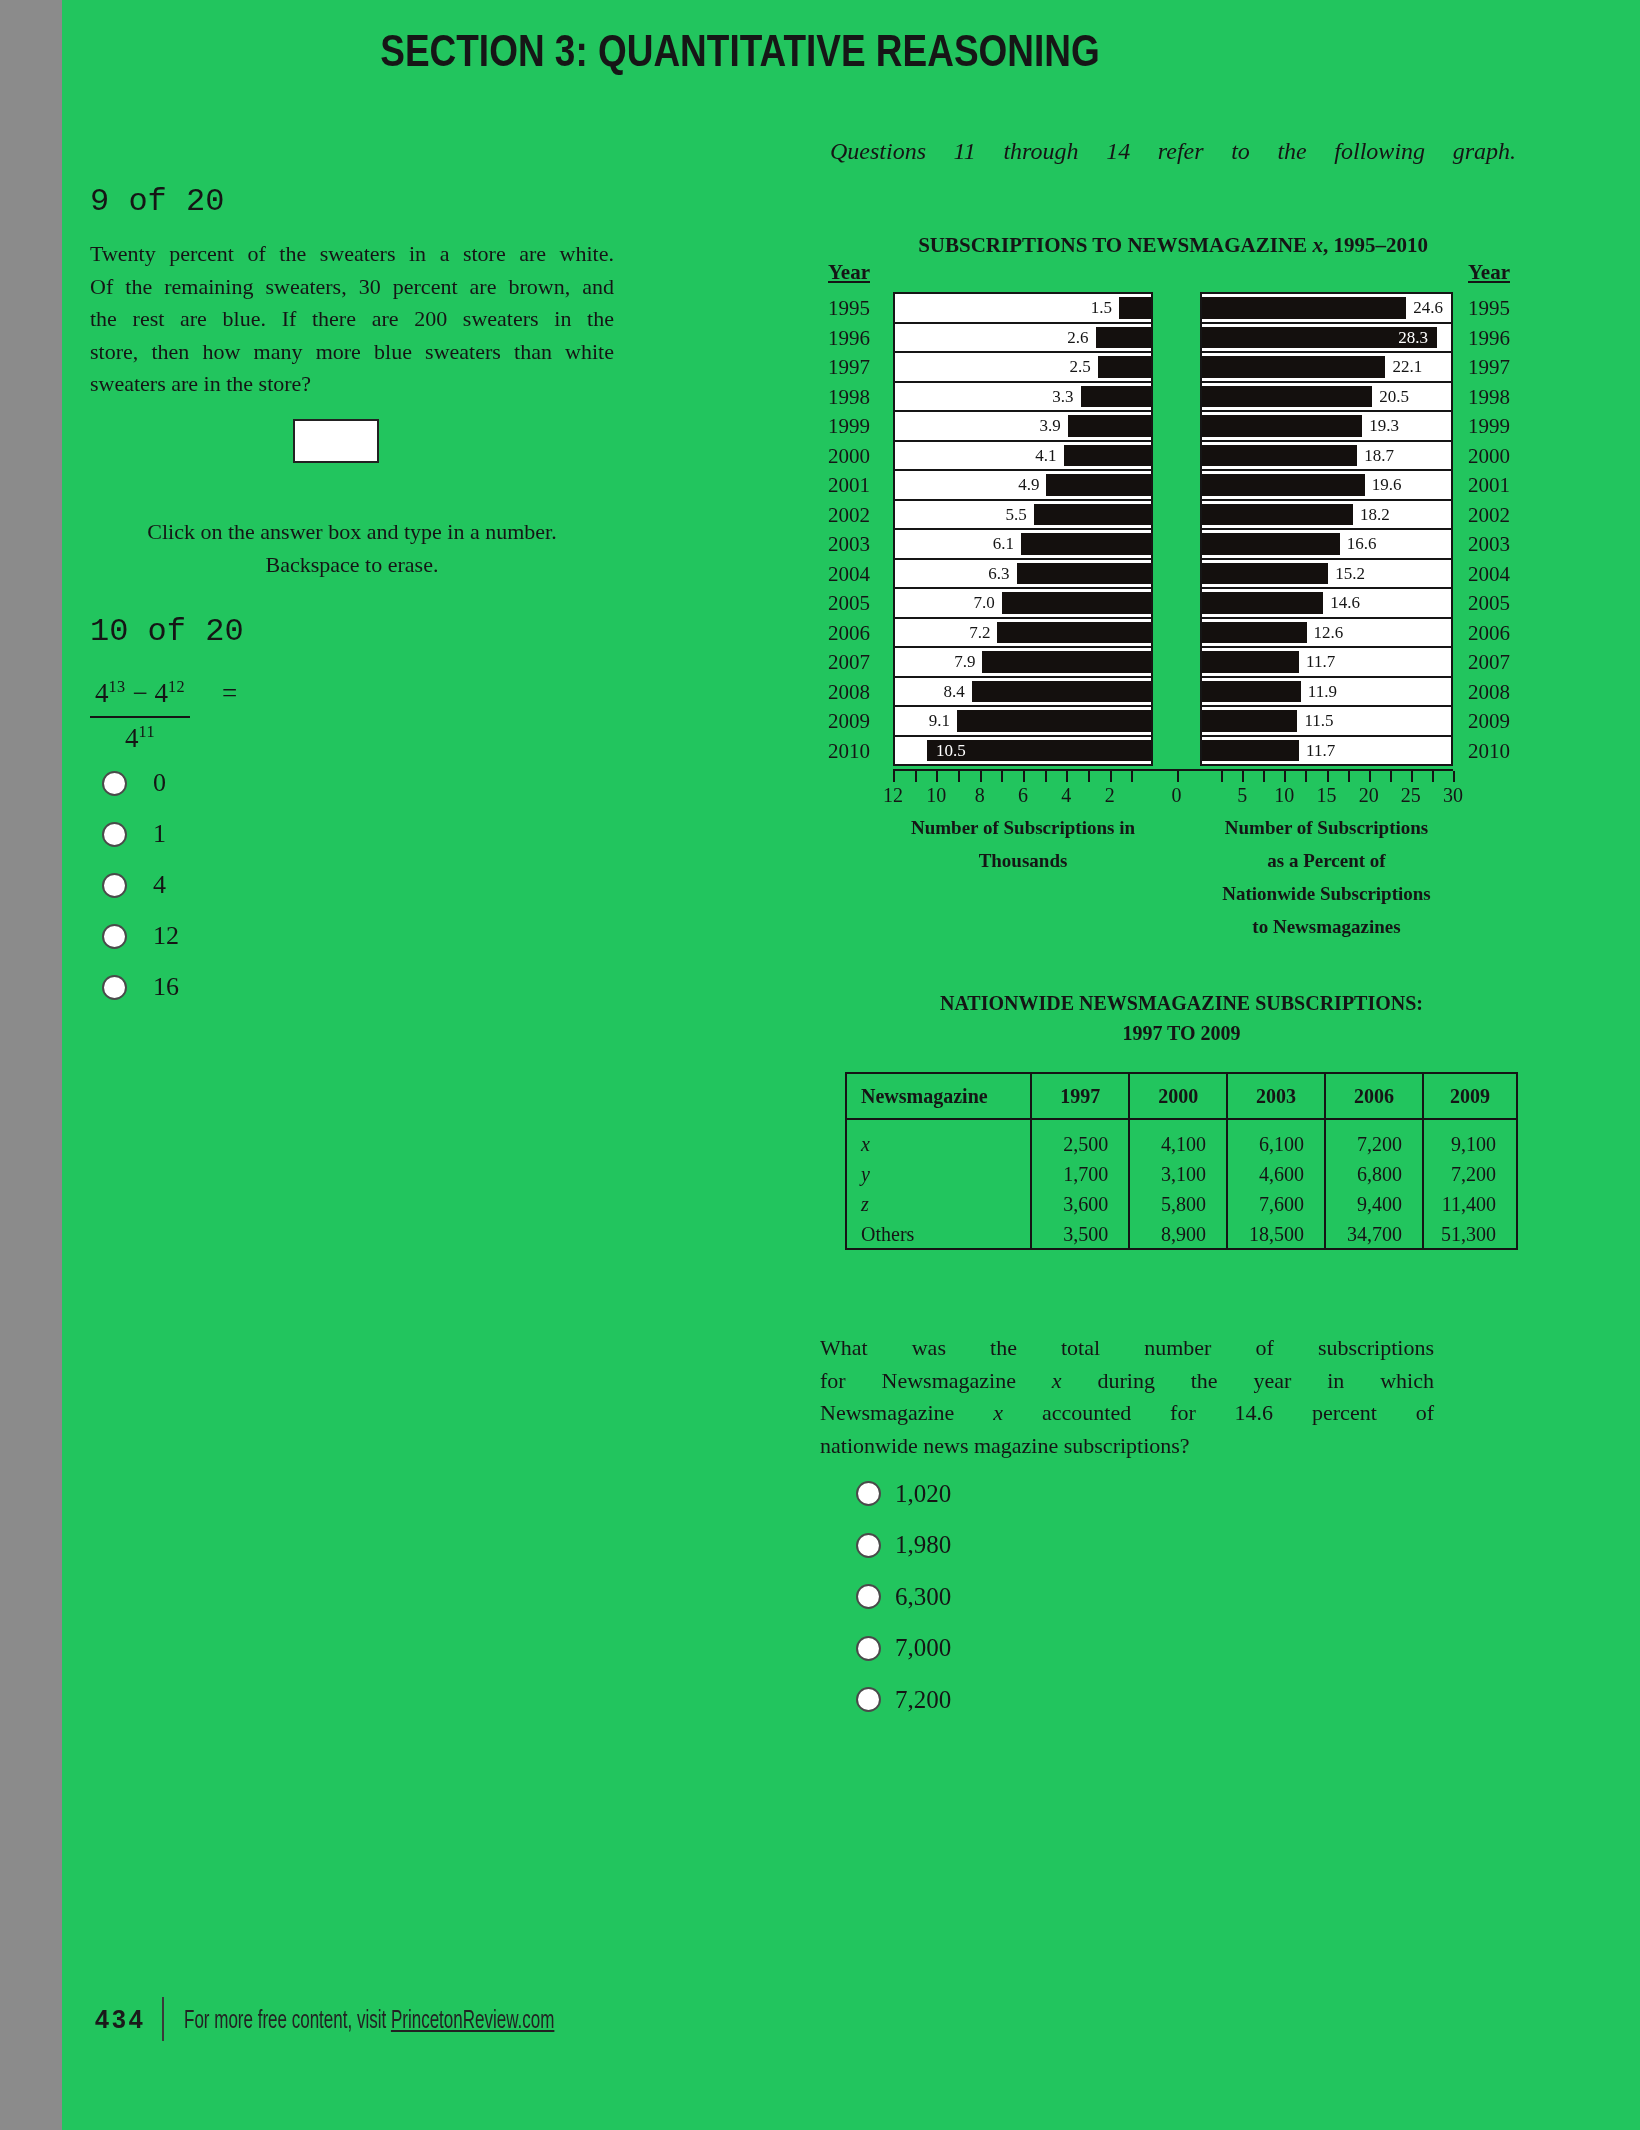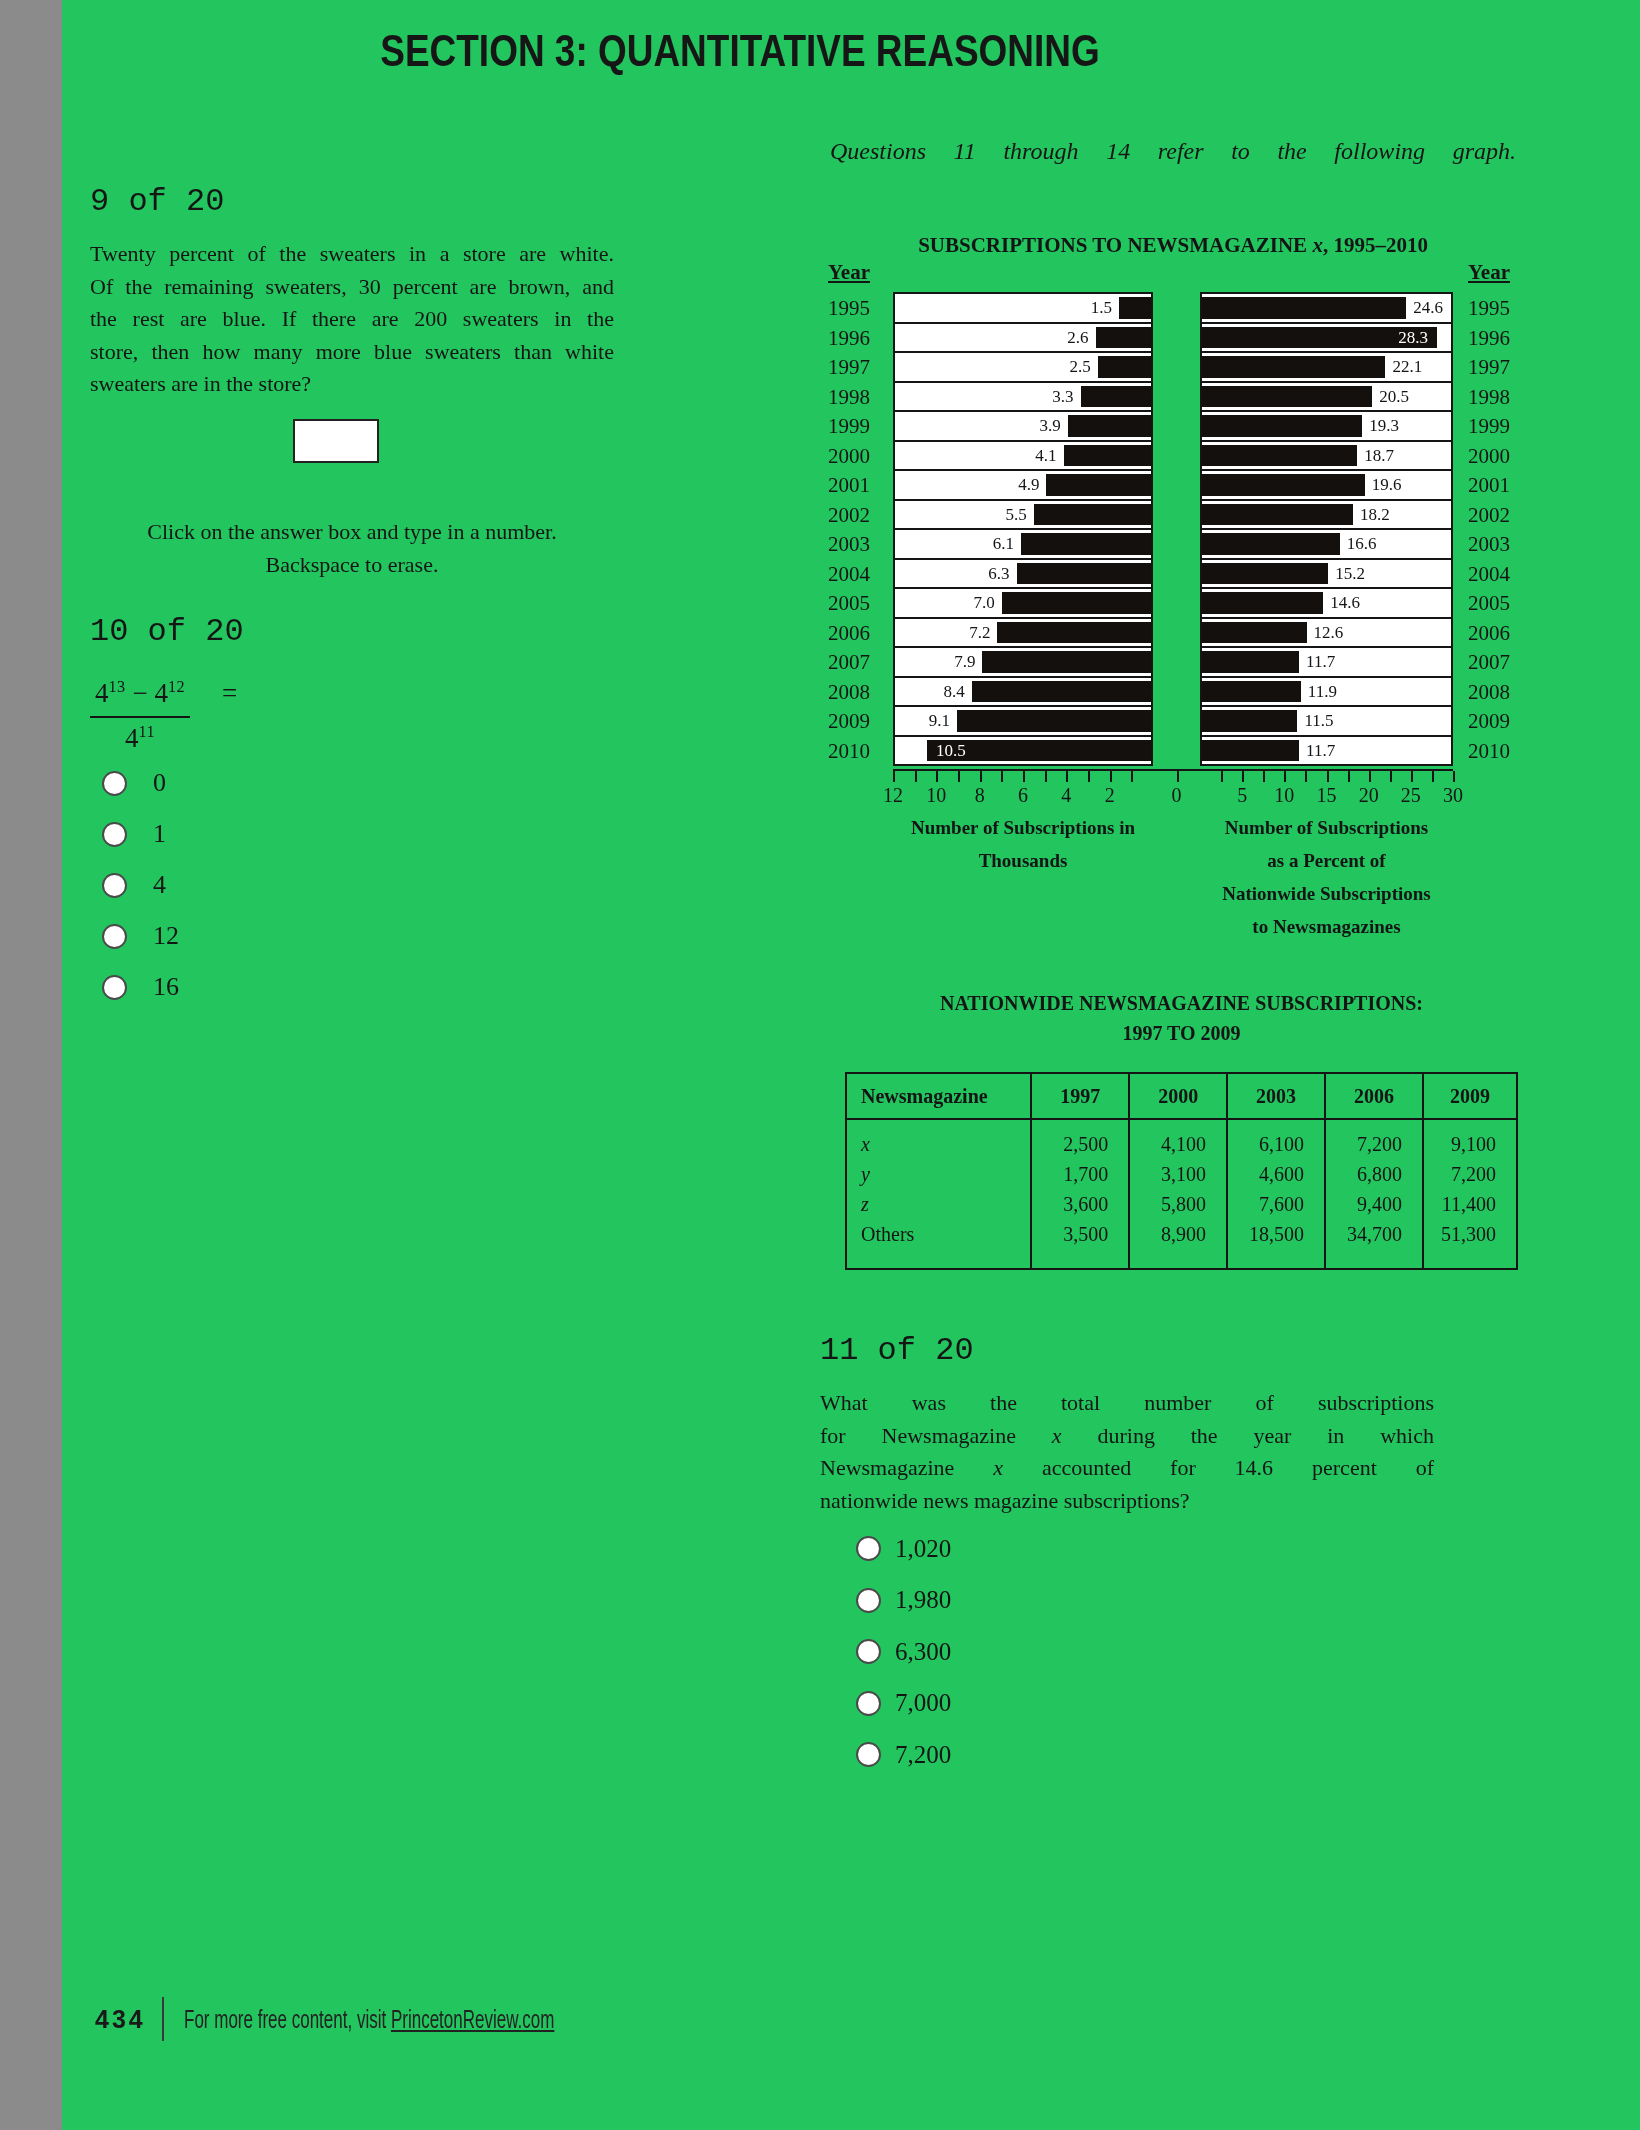--- a/index.html
+++ b/index.html
@@ -73,21 +73,21 @@
 
   
   .table-block { position:absolute; left:845px; top:988px; width:673px; }
   .table-title { text-align:center; font-weight:700; font-size:20px; line-height:30px; }
   table.data { border-collapse:collapse; width:100%; margin-top:24px; table-layout:fixed; border:2px solid #151515; }
   .data th { border-bottom:2px solid #151515; height:42px; font-size:20px; font-weight:700; text-align:center; }
   .data th:not(:first-child), .data td:not(:first-child) { border-left:2px solid #151515; }
   .data th.maincol { text-align:left; padding-left:14px; }
   .data td { font-size:20px; text-align:right; padding-right:20px; height:28px; }
   .data tr.first td { padding-top:10px; }
-  .data tr.lastr td { padding-bottom:20px; }
+  .data tr.lastr td { padding-bottom:0; }
   .data td.rowlabel { text-align:left; padding-left:14px; padding-right:0; }
   .data td.rowlabel.math { font-style:italic; }
 
   
   .col-q11 { position:absolute; left:820px; top:1332px; width:614px; }
   .options2 { margin-top:6px; }
   .option-row2 { display:flex; align-items:center; height:51.5px; padding-left:36px; }
   .option-label2 { margin-left:14px; font-size:25px; }
 
   
@@ -433,21 +433,20 @@
             <td>8,900</td>
             <td>18,500</td>
             <td>34,700</td>
             <td>51,300</td>
           </tr>
         </tbody>
     </table>
   </div>
 
   <div class="col-q11">
-    <div class="qnum">11 of 20</div>
     <div>
         <div class="jline"><span>What was the total number of subscriptions</span></div>
         <div class="jline"><span>for Newsmagazine </span><span style="font-style: italic;">x</span><span> during the year in which</span></div>
         <div class="jline"><span>Newsmagazine </span><span style="font-style: italic;">x</span><span> accounted for 14.6 percent of</span></div>
         <div class="jline last"><span>nationwide news magazine subscriptions?</span></div>
       </div>
     <div class="options2">
         <div class="option-row2">
           <span class="radio"></span>
           <span class="option-label2">1,020</span>

